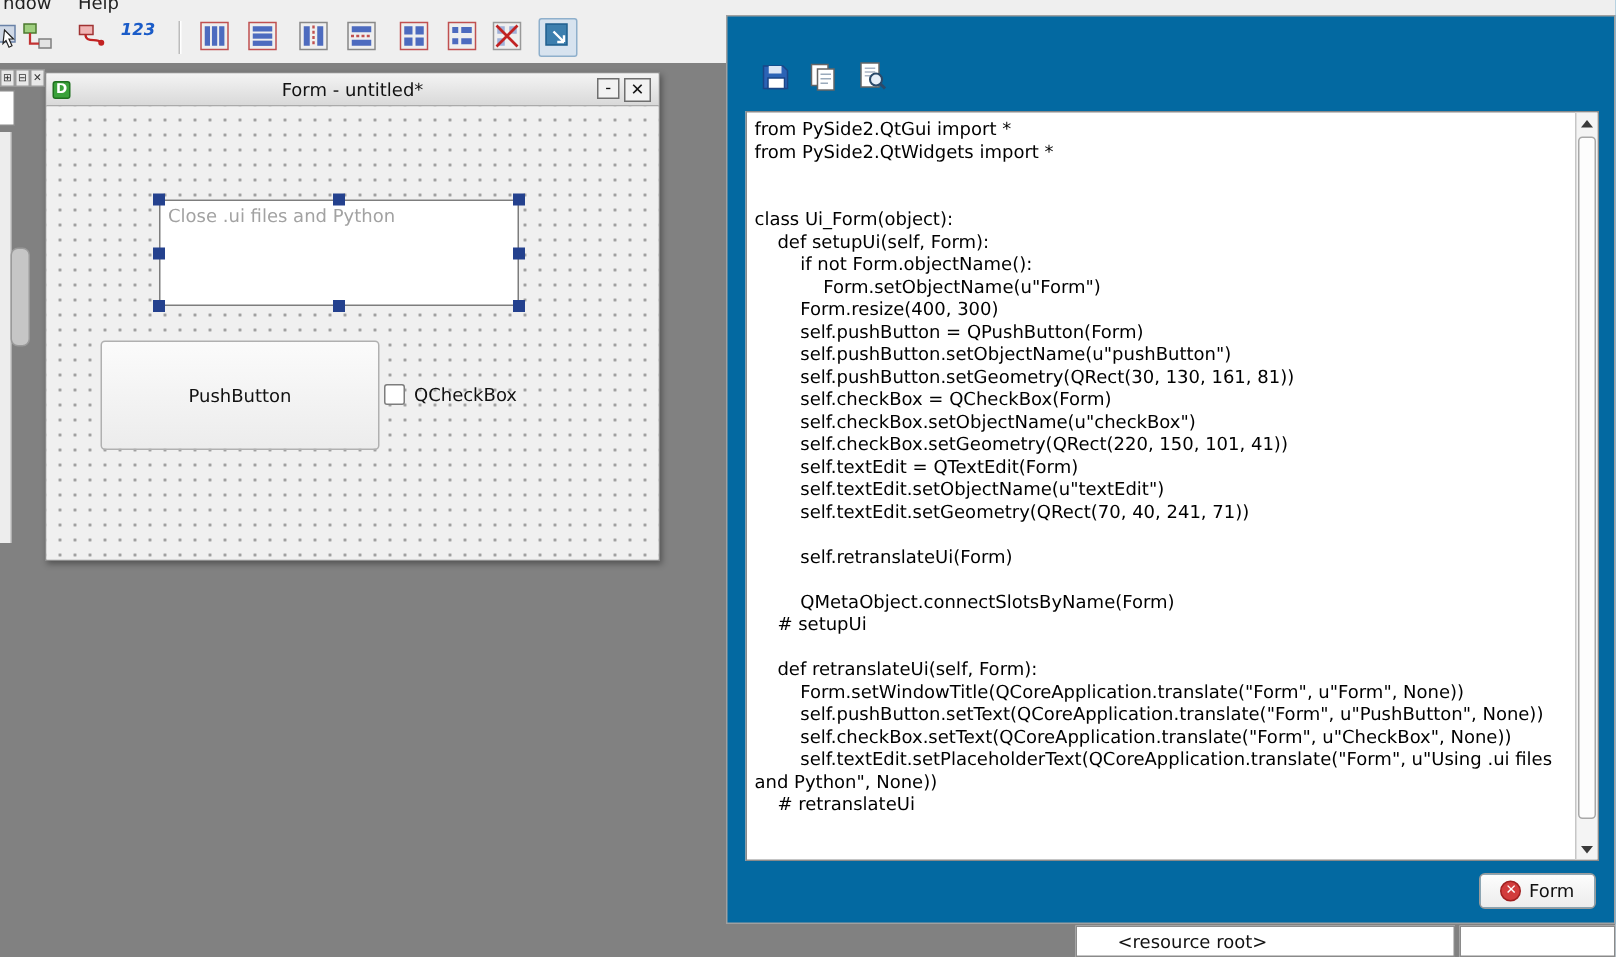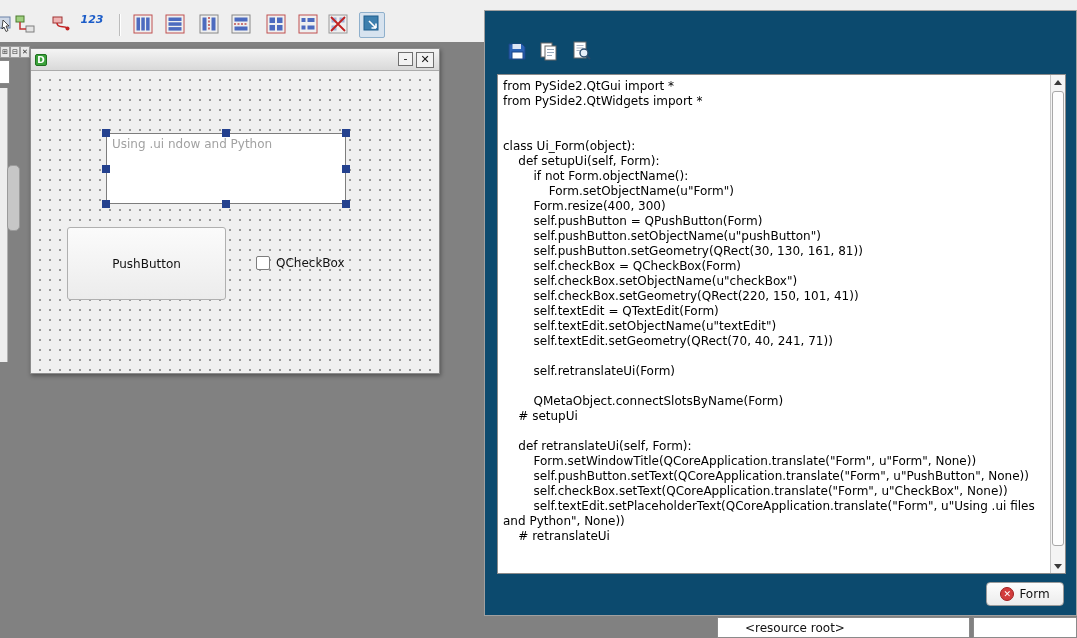--- a/index.html
+++ b/index.html
@@ -35,27 +35,27 @@
   .form-title { position:absolute; left:0; right:0; text-align:center; font-size:12px; color:#111; }
   .titlebar-btn { position:absolute; top:3px; background:#f2f2f2; border:1px solid #6f6f6f; text-align:center; color:#111; }
   .btn-min { right:26px; width:15px; height:14px; font-size:11px; line-height:11px; }
   .btn-close { right:5px; width:18px; height:16px; font-size:11px; line-height:14px; font-weight:bold; }
   .form-body { position:absolute; left:0; top:22px; right:0; bottom:0;
       background-color:#f0f0f0;
       background-image:radial-gradient(circle,#9a9a9a 0.9px,rgba(0,0,0,0) 1.05px);
       background-size:10px 10px; background-position:4px 4px; }
   .w-textedit { position:absolute; left:75px; top:62px; width:240px; height:71px; background:#fff; border:1px solid #7d7d7d; padding:3px 5px; color:#a2a2a2; font-size:12px; }
   .handle { position:absolute; width:8px; height:8px; background:#24418e; }
-  .w-pushbutton { position:absolute; left:36px; top:156px; width:159px; height:73px; background:linear-gradient(#fbfbfb,#ececec); border:1px solid #b0b0b0; border-radius:3px; display:flex; align-items:center; justify-content:center; font-size:12px; color:#111; }
+  .w-pushbutton { position:absolute; left:36px; top:156px; width:186px; height:73px; background:linear-gradient(#fbfbfb,#ececec); border:1px solid #b0b0b0; border-radius:3px; display:flex; align-items:center; justify-content:center; font-size:12px; color:#111; }
   .w-checkbox { position:absolute; left:225px; top:184px; height:16px; display:flex; align-items:center; gap:6px; }
   .cb-indicator { width:14px; height:14px; background:#fff; border:1px solid #7d7d7d; border-radius:2px; }
   .cb-label { font-size:12px; color:#111; }
 
   
-  .code-dialog { position:absolute; left:484px; top:10px; width:593px; height:606px; background:#0c4a6e; border:1px solid #a0a0a0; }
+  .code-dialog { position:absolute; left:484px; top:10px; width:593px; height:606px; background:#0369a1; border:1px solid #a0a0a0; }
   .dlg-btn { position:absolute; width:26px; height:26px; top:27px; display:flex; align-items:center; justify-content:center; }
   .dlg-btn svg { width:22px; height:22px; display:block; }
   .code-area { position:absolute; left:12px; top:63px; width:569px; height:500px; background:#fff; border:1px solid #8a8a8a; overflow:hidden; }
   .code-pre { position:absolute; left:0; top:0; right:16px; bottom:0; padding:4px 2px 4px 5px; font-family:"DejaVu Sans","Liberation Sans",sans-serif; font-size:12px; line-height:15px; white-space:pre-wrap; color:#000; }
   .vscroll { position:absolute; right:0; top:0; bottom:0; width:15px; background:#f4f4f4; border-left:1px solid #c6c6c6; }
   .scroll-arrow { position:absolute; left:0; width:14px; height:14px; display:flex; align-items:center; justify-content:center; }
   .tri-up { width:0; height:0; border-left:4px solid transparent; border-right:4px solid transparent; border-bottom:5px solid #3a3a3a; }
   .tri-down { width:0; height:0; border-left:4px solid transparent; border-right:4px solid transparent; border-top:5px solid #3a3a3a; }
   .scroll-thumb { position:absolute; left:1px; top:16px; width:12px; height:455px; background:#fdfdfd; border:1px solid #a8a8a8; border-radius:3px; }
   .close-button { position:absolute; left:501px; top:571px; width:78px; height:24px; background:linear-gradient(#fdfdfd,#ececec); border:1px solid #9b9b9b; border-radius:4px; display:flex; align-items:center; justify-content:center; gap:5px; font-size:12px; color:#111; }
@@ -64,20 +64,24 @@
   
   .resource-panel { position:absolute; left:717px; top:617px; width:253px; height:21px; background:#fff; border:1px solid #8a8a8a; overflow:hidden; }
   .resource-label { position:absolute; left:27px; top:3px; font-size:12px; color:#111; }
   .resource-panel2 { position:absolute; left:973px; top:617px; width:104px; height:21px; background:#fff; border:1px solid #8a8a8a; }
 </style>
 </head>
 <body>
 
 <div class="screen">
 
+  <div class="menubar">
+    <span class="menu-item" style="left:2px">ndow</span>
+    <span class="menu-item" style="left:52px">Help</span>
+  </div>
 
   <div class="tbtn" style="left:-9px">
     <svg viewBox="0 0 22 22">
       <rect x="4" y="4" width="13" height="11" fill="#cfd8e6" stroke="#6a82a8"></rect>
       <path d="M10 7 L16 13 L13 13 L15 17.5 L13 18.5 L11 14 L9 16 Z" fill="#fff" stroke="#222" stroke-width="0.8"></path>
     </svg>
   </div>
   <div class="tbtn" style="left:12px">
     <svg viewBox="0 0 22 22">
       <rect x="2" y="3" width="8" height="6" fill="#9fcf7f" stroke="#4c7a2f"></rect>
@@ -170,25 +174,26 @@
   <div class="dock-btn" style="left:0;top:46px">⊞</div>
   <div class="dock-btn" style="left:10px;top:46px">⊟</div>
   <div class="dock-btn" style="left:20px;top:46px">✕</div>
   <div class="left-filter"></div>
   <div class="left-strip"></div>
   <div class="left-scroll-thumb"></div>
 
   <div class="form-window">
     <div class="form-titlebar">
       <span class="form-app-icon">D</span>
+      <span class="form-title">Form - untitled*</span>
       <span class="titlebar-btn btn-min">-</span>
       <span class="titlebar-btn btn-close">✕</span>
     </div>
     <div class="form-body">
-      <div class="w-textedit">Using .ui ndow and Python</div>
+      <div class="w-textedit">Close .ui files and Python</div>
 
       <div class="handle" style="left:71px;top:58px"></div>
       <div class="handle" style="left:191px;top:58px"></div>
       <div class="handle" style="left:311px;top:58px"></div>
       <div class="handle" style="left:71px;top:94px"></div>
       <div class="handle" style="left:311px;top:94px"></div>
       <div class="handle" style="left:71px;top:129px"></div>
       <div class="handle" style="left:191px;top:129px"></div>
       <div class="handle" style="left:311px;top:129px"></div>
 

